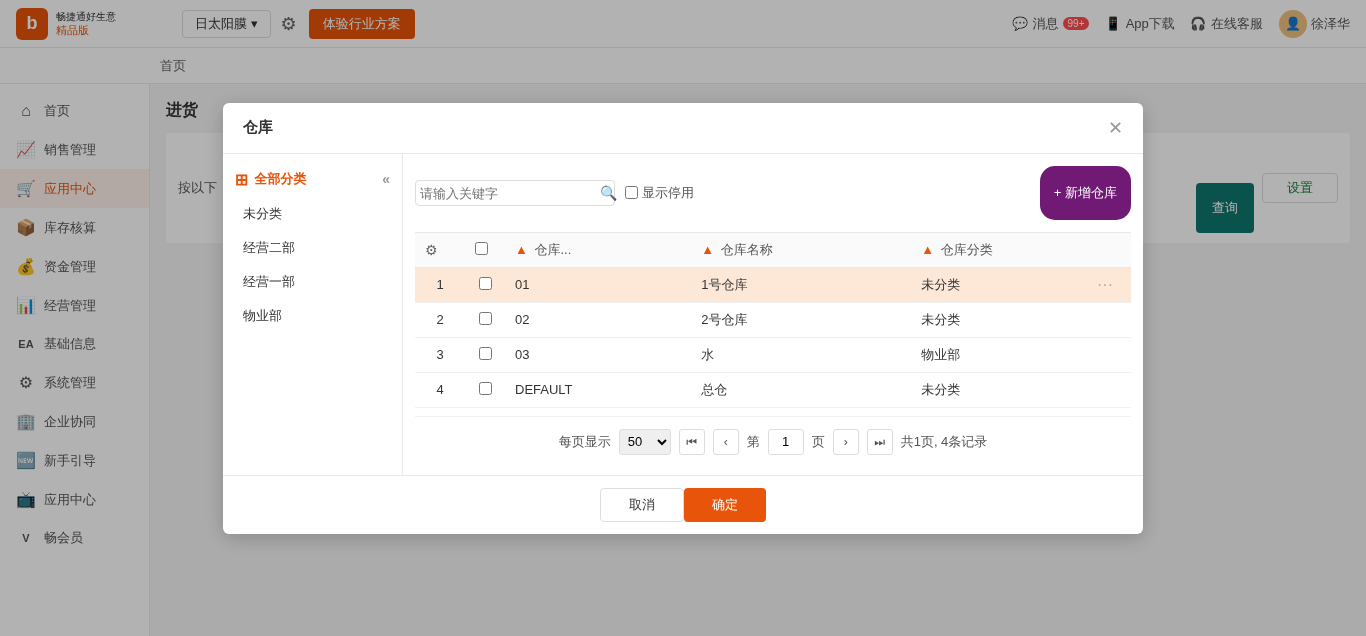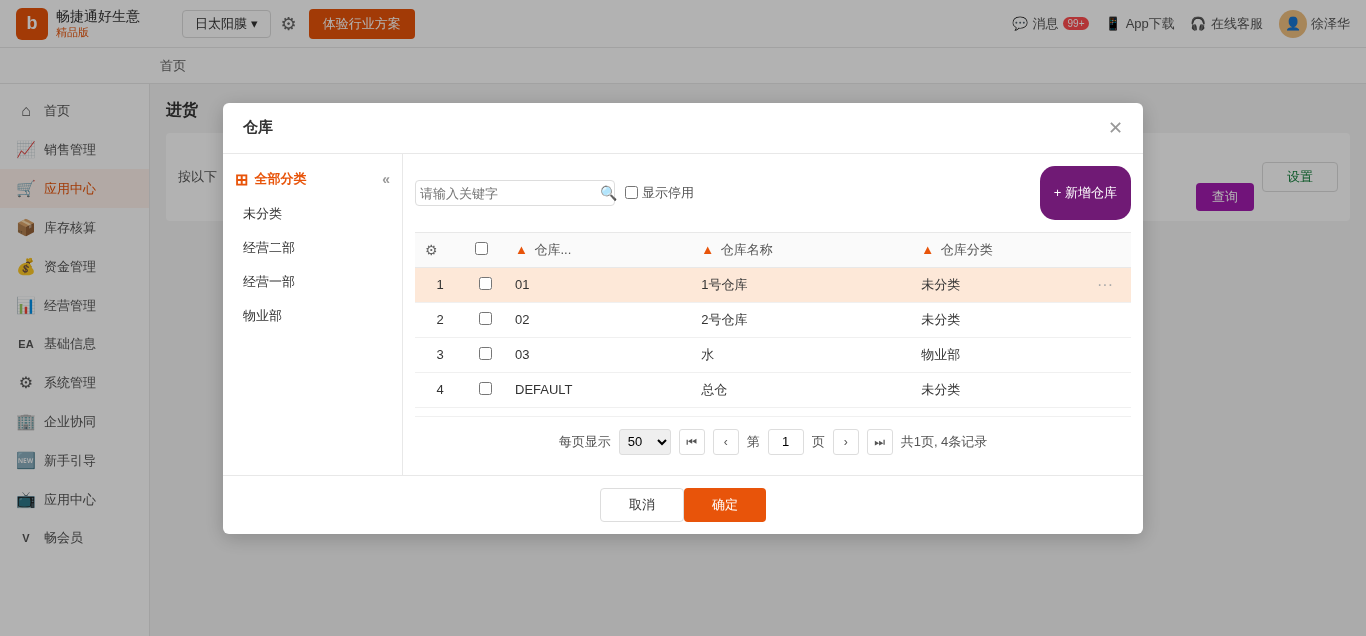--- a/index.html
+++ b/index.html
@@ -22,21 +22,21 @@
       gap: 8px;
       min-width: 150px;
     }
     .logo-icon {
       width: 32px; height: 32px;
       background: #e8540a;
       border-radius: 6px;
       display: flex; align-items: center; justify-content: center;
       color: #fff; font-size: 18px; font-weight: bold;
     }
-    .logo-text { font-size: 14px; color: #333; line-height: 1.3; }
+    .logo-text { font-size: 10px; color: #333; line-height: 1.3; }
     .logo-sub { font-size: 11px; color: #e8540a; }
     .nav-selector {
       display: flex; align-items: center; gap: 4px;
       padding: 4px 12px; border: 1px solid #ddd; border-radius: 4px;
       cursor: pointer; color: #333; margin-left: 16px;
     }
     .nav-btn-orange {
       background: #e8540a; color: #fff;
       border: none; border-radius: 4px;
       padding: 6px 14px; cursor: pointer; font-size: 13px;
@@ -93,22 +93,22 @@
       padding: 16px;
       overflow: hidden;
     }
     .page-title { font-size: 16px; font-weight: bold; color: #333; margin-bottom: 12px; }
     .content-toolbar {
       display: flex; align-items: center; gap: 8px;
       background: #fff; padding: 10px 12px; border-radius: 4px; margin-bottom: 10px;
     }
     .filter-label { color: #555; font-size: 13px; }
     .query-btn {
-      background: #a21caf; color: #fff; border: none; border-radius: 4px;
-      padding: 5px 16px; cursor: pointer; font-size: 13px; margin-left: auto; margin-top: 40px;
+      background: #0f766e; color: #fff; border: none; border-radius: 4px;
+      padding: 16px 16px; cursor: pointer; font-size: 13px; margin-left: auto; margin-top: 40px;
     }
     .setting-btn {
       background: #fff; color: #15803d; border: 1px solid #ddd; border-radius: 4px;
       padding: 5px 24px; cursor: pointer; font-size: 13px;
     }
     .toolbar-icons { display: flex; gap: 8px; align-items: center; margin-left: 8px; color: #555; font-size: 13px; }
     .toolbar-icon-btn { cursor: pointer; display: flex; align-items: center; gap: 3px; }
 
     
     .overlay {

